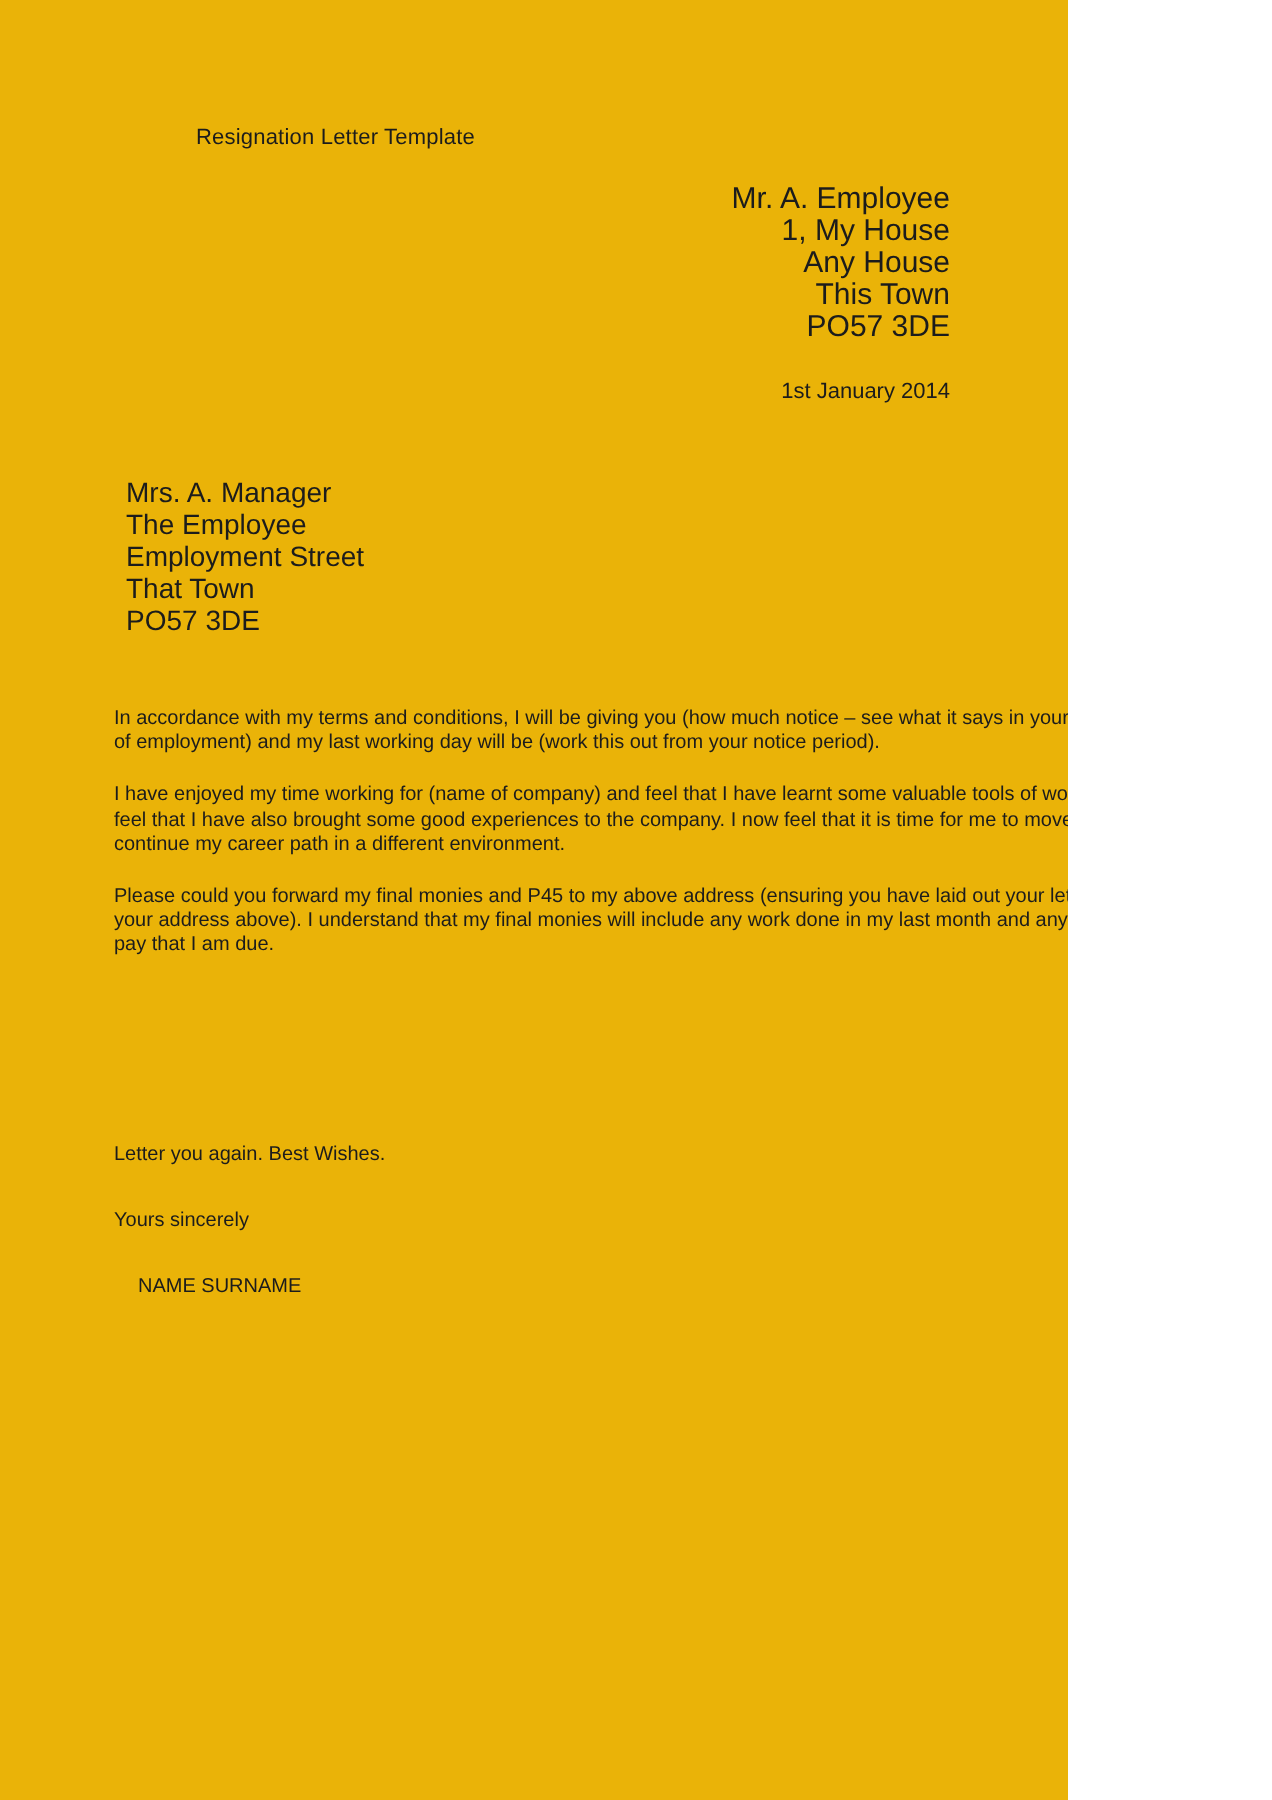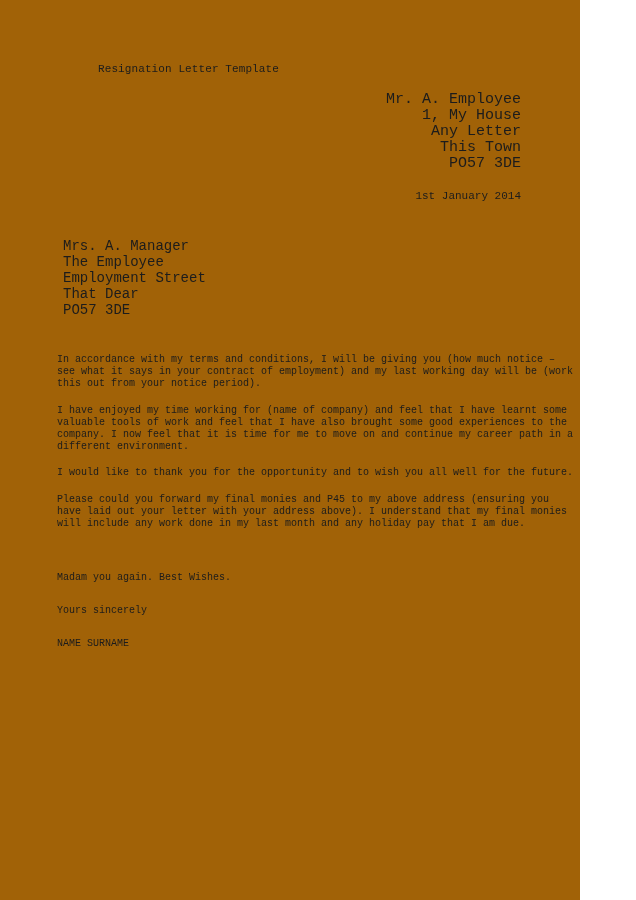--- a/index.html
+++ b/index.html
@@ -3,25 +3,25 @@
 <meta charset="utf-8">
 <title>Resignation Letter Template</title>
 <style>
   html, body {
     margin: 0;
     padding: 0;
     background: #ffffff;
   }
   .page {
     position: relative;
-    width: 580px;
+    width: 534px;
     height: 900px;
-    background: #a16207;
+    background: #eab308;
     overflow: hidden;
-    font-family: Liberation Mono, monospace;
+    font-family: Liberation Sans, sans-serif;
     color: #1c1c1c;
     -webkit-font-smoothing: antialiased;
   }
 
   
   .doc-title {
     position: absolute;
     left: 98px;
     top: 62px;
     font-size: 11px;
@@ -106,54 +106,54 @@
     font-size: 10px;
     line-height: 12.2px;
   }
   .closing-line {
     display: block;
     white-space: nowrap;
     margin-bottom: 21px;
   }
   .closing-line:last-child {
     margin-bottom: 0;
+    margin-left: 12px;
   }
 </style>
 </head>
 <body>
 
 <div class="page">
 
   <div class="doc-title">Resignation Letter Template</div>
 
   <div class="sender-block">
     <span class="addr-line">Mr. A. Employee</span>
     <span class="addr-line">1, My House</span>
-    <span class="addr-line">Any Letter</span>
+    <span class="addr-line">Any House</span>
     <span class="addr-line">This Town</span>
     <span class="addr-line">PO57 3DE</span>
   </div>
 
   <div class="date-line">1st January 2014</div>
 
   <div class="recipient-block">
     <span class="addr-line">Mrs. A. Manager</span>
     <span class="addr-line">The Employee</span>
     <span class="addr-line">Employment Street</span>
-    <span class="addr-line">That Dear</span>
+    <span class="addr-line">That Town</span>
     <span class="addr-line">PO57 3DE</span>
   </div>
 
 
   <div class="body-block">
     <p class="body-para gap-large">In accordance with my terms and conditions, I will be giving you (how much notice – see what it says in your contract of employment) and my last working day will be (work this out from your notice period).</p>
     <p class="body-para gap-large">I have enjoyed my time working for (name of company) and feel that I have learnt some valuable tools of work and feel that I have also brought some good experiences to the company. I now feel that it is time for me to move on and continue my career path in a different environment.</p>
-    <p class="body-para gap-large">I would like to thank you for the opportunity and to wish you all well for the future.</p>
     <p class="body-para">Please could you forward my final monies and P45 to my above address (ensuring you have laid out your letter with your address above). I understand that my final monies will include any work done in my last month and any holiday pay that I am due.</p>
   </div>
 
   <div class="closing-block">
-    <span class="closing-line">Madam you again. Best Wishes.</span>
+    <span class="closing-line">Letter you again. Best Wishes.</span>
     <span class="closing-line">Yours sincerely</span>
     <span class="closing-line">NAME SURNAME</span>
   </div>
 
 </div>
 
 </body></html>

